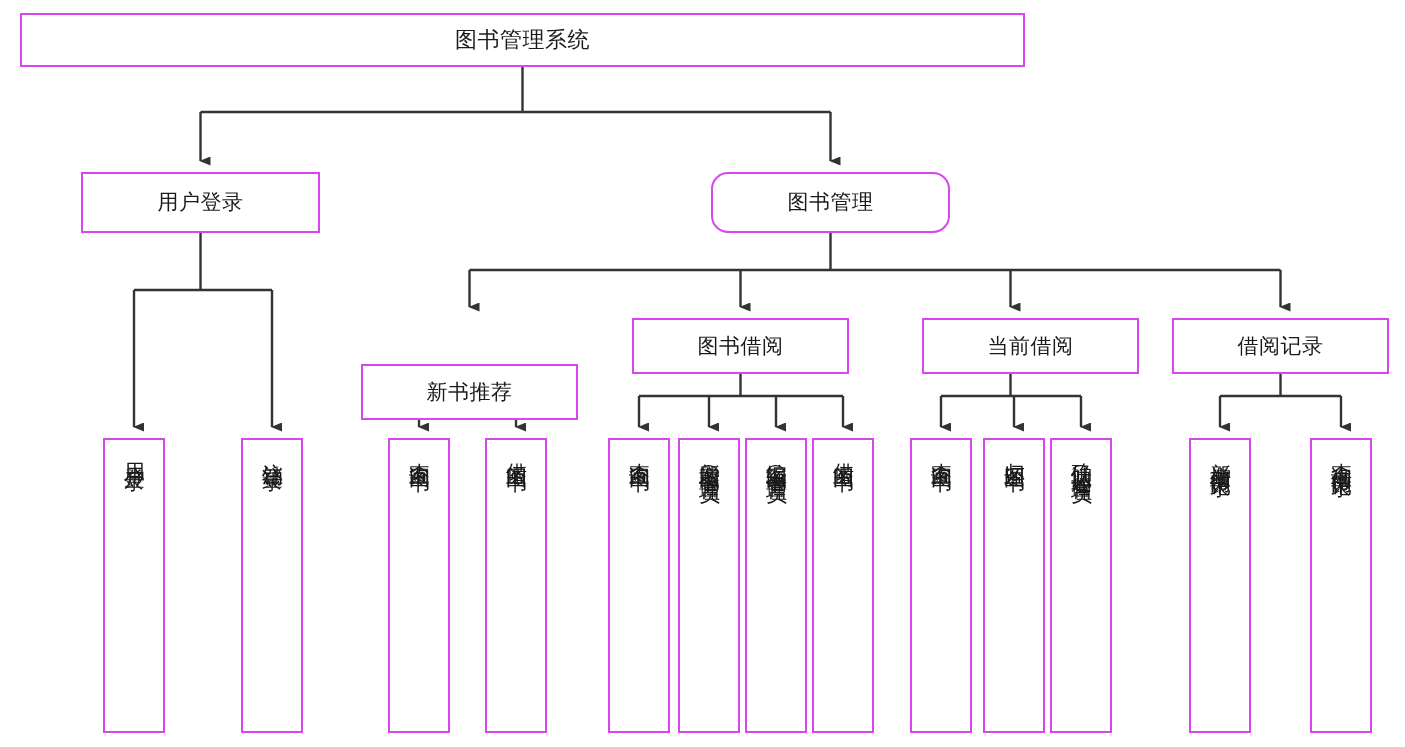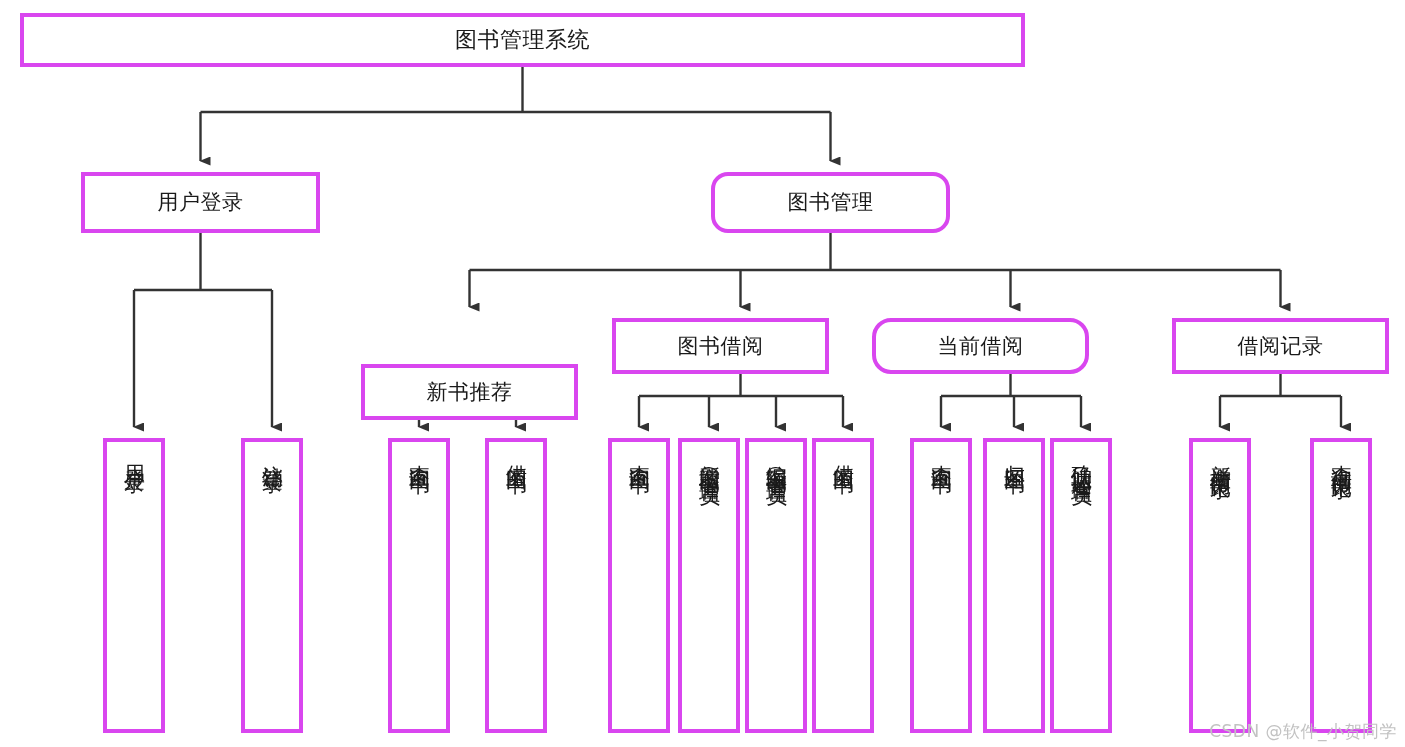--- a/index.html
+++ b/index.html
@@ -23,21 +23,21 @@
     left: 0;
     top: 0;
     width: 1405px;
     height: 747px;
     pointer-events: none;
   }
   .node {
     position: absolute;
     box-sizing: border-box;
     background: #ffffff;
-    border: 4px solid #d946ef;
+    border: 2px solid #d946ef;
     display: flex;
     align-items: center;
     justify-content: center;
     color: #1a1a1a;
     z-index: 2;
   }
   .node-label {
     text-align: center;
     line-height: 1.18;
     white-space: pre-line;
@@ -129,24 +129,24 @@
       </div>
       <div class="node h level2" style="left: 81px; top: 172px; width: 239px; height: 61px;">
         <span class="node-label">用户登录</span>
       </div>
       <div class="node h level2" style="left: 711px; top: 172px; width: 239px; height: 61px; border-radius: 17px;">
         <span class="node-label">图书管理</span>
       </div>
       <div class="node h level3" style="left: 361px; top: 318px; width: 217px; height: 56px; margin-top: 46px;">
         <span class="node-label">新书推荐</span>
       </div>
-      <div class="node h level3" style="left: 612px; top: 318px; width: 217px; height: 56px;">
+      <div class="node h level3" style="left: 632px; top: 318px; width: 217px; height: 56px;">
         <span class="node-label">图书借阅</span>
       </div>
-      <div class="node h level3" style="left: 872px; top: 318px; width: 217px; height: 56px; border-radius: 19px;">
+      <div class="node h level3" style="left: 922px; top: 318px; width: 217px; height: 56px;">
         <span class="node-label">当前借阅</span>
       </div>
       <div class="node h level3" style="left: 1172px; top: 318px; width: 217px; height: 56px;">
         <span class="node-label">借阅记录</span>
       </div>
       <div class="node v leaf" style="left: 103px; top: 438px; width: 62px; height: 295px;">
         <span class="node-label">用户登录</span>
       </div>
       <div class="node v leaf" style="left: 241px; top: 438px; width: 62px; height: 295px;">
         <span class="node-label">注销登录</span>
@@ -179,15 +179,14 @@
         <span class="node-label">确认归还（管理员）</span>
       </div>
       <div class="node v leaf" style="left: 1189px; top: 438px; width: 62px; height: 295px;">
         <span class="node-label">新增借阅记录</span>
       </div>
       <div class="node v leaf" style="left: 1310px; top: 438px; width: 62px; height: 295px;">
         <span class="node-label">查询借阅记录</span>
       </div>
     </div>
 
-  <div class="watermark">CSDN @软件_小贺同学</div>
 
 </div>
 
 </body></html>

